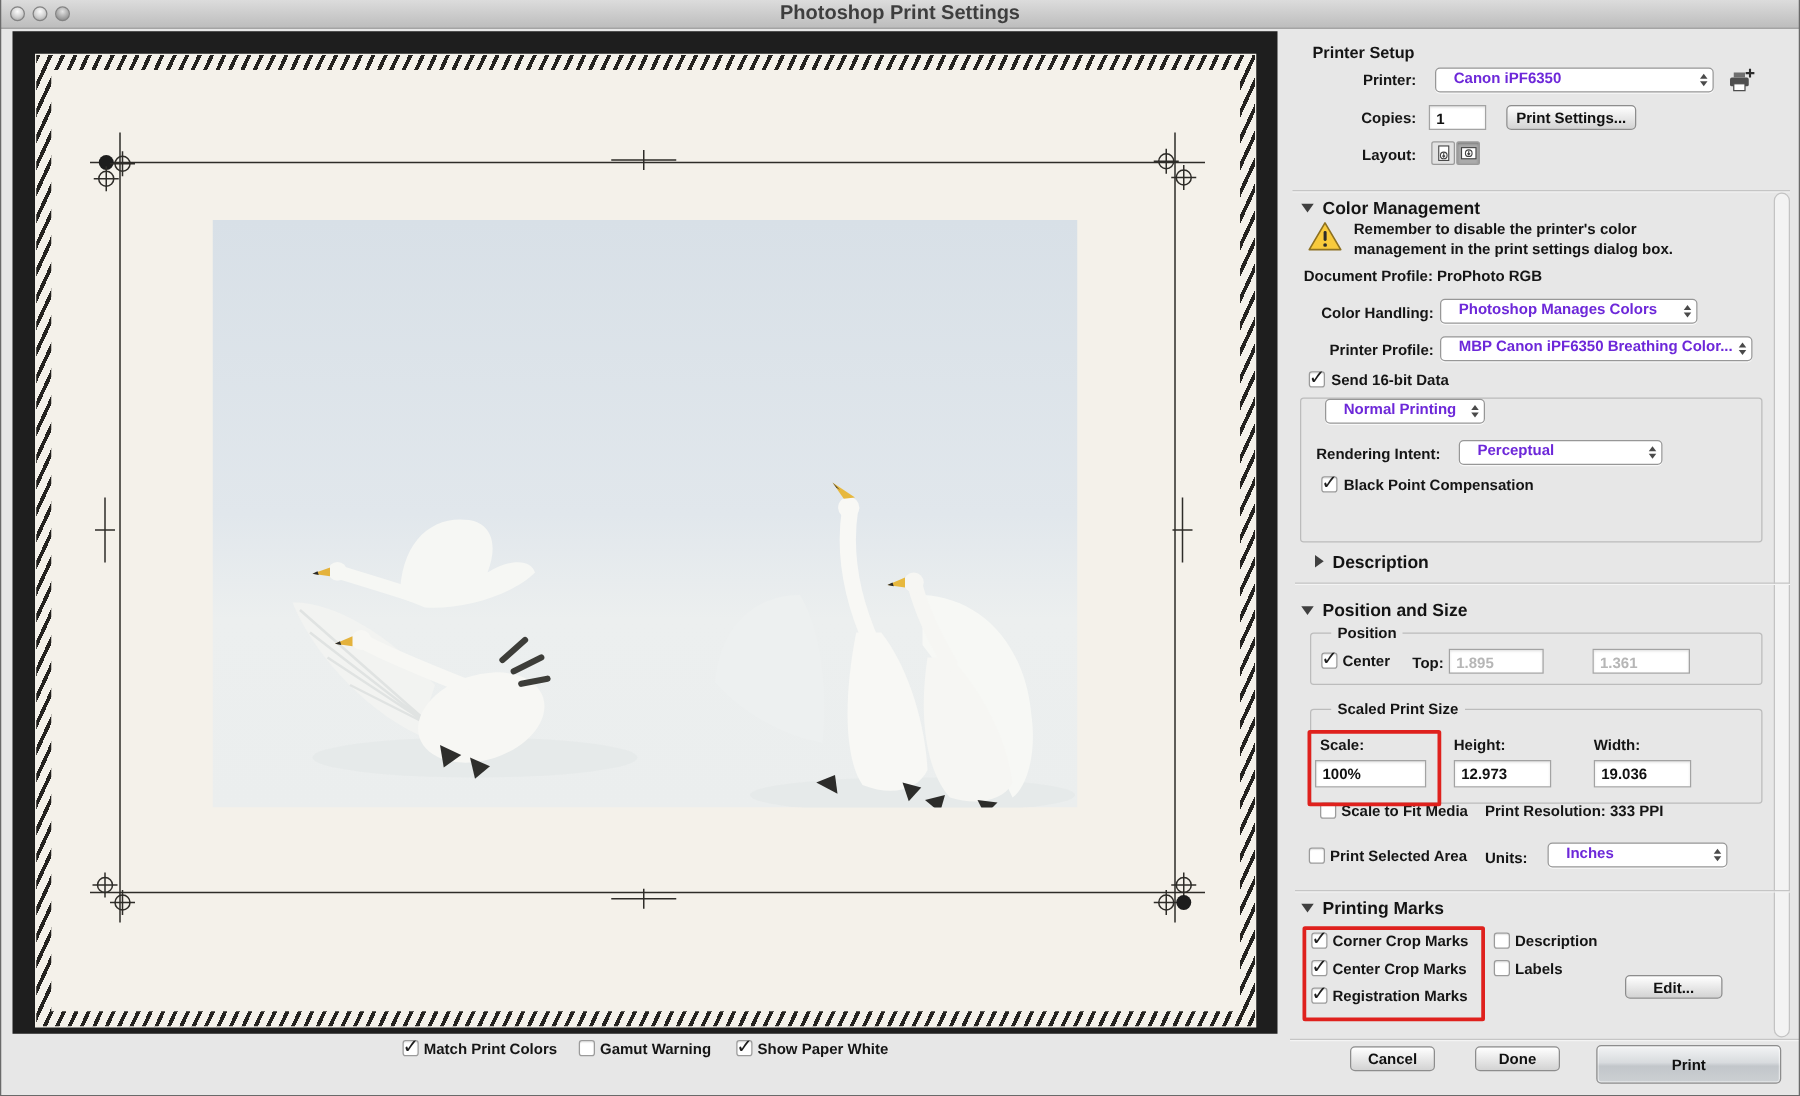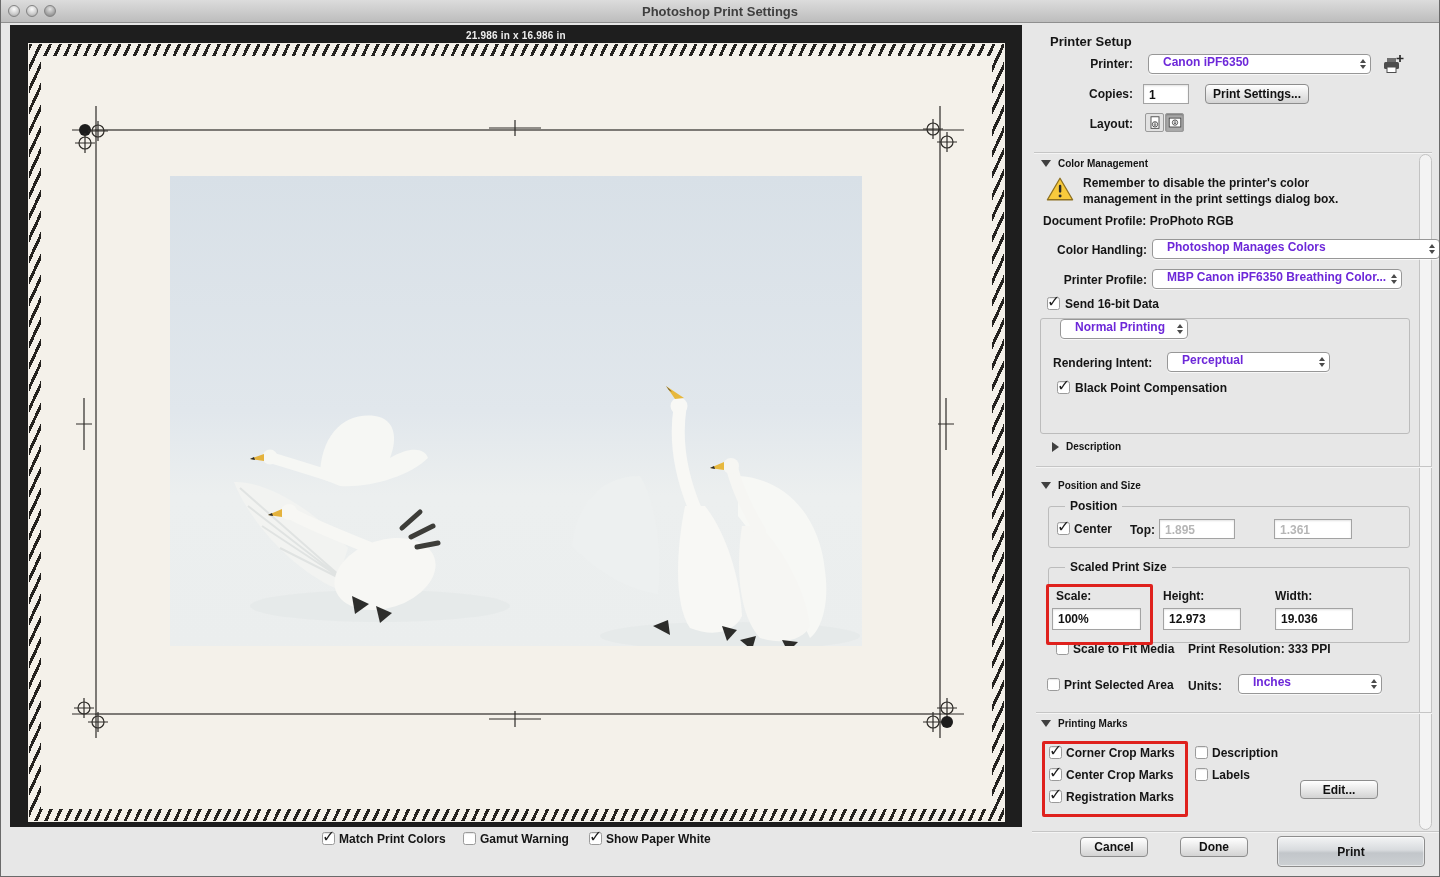--- a/index.html
+++ b/index.html
@@ -12,21 +12,21 @@
   }
   .abs{position:absolute;}
   .frame{position:absolute;inset:0;border:1px solid #6a6a6a;border-top:none;pointer-events:none;z-index:60;}
 
   
   .titlebar{
     position:absolute;left:0;top:0;width:1440px;height:22px;
     background:linear-gradient(#dcdcdc,#bdbdbd);
     border-bottom:1px solid #8f8f8f;
     display:flex;align-items:center;justify-content:center;
-    font-size:13px;font-weight:bold;color:#3e3e3e;
+    font-size:16px;font-weight:bold;color:#3e3e3e;
   }
   .tl{position:absolute;top:5px;width:12px;height:12px;border-radius:50%;
       border:1px solid #838383;box-sizing:border-box;
       background:radial-gradient(circle at 50% 32%,#fbfbfb,#cfcfcf 55%,#9a9a9a);}
   .tl.dark{background:radial-gradient(circle at 50% 32%,#e2e2e2,#a9a9a9 55%,#7c7c7c);}
 
   
   .preview{position:absolute;left:10px;top:25px;width:1012px;height:802px;background:#1e1e1e;}
   .size-label{position:absolute;left:0;top:5px;width:100%;text-align:center;
     color:#ededed;font-size:10px;font-weight:bold;letter-spacing:.2px;}
@@ -58,21 +58,21 @@
     font-size:12px;font-weight:bold;color:#111;}
   .btn-default{background:linear-gradient(#f3f4f5 0%,#d8dbde 45%,#c2c6ca 55%,#ccd0d3 100%);
     box-shadow:inset 0 0 0 1px rgba(255,255,255,.5);}
   .cb{position:absolute;width:13px;height:13px;box-sizing:border-box;background:#fff;
     border:1px solid #9b9b9b;border-radius:2.5px;box-shadow:inset 0 1px 1px rgba(0,0,0,.1);}
   .cb.checked::after{content:"\2713";position:absolute;left:-1px;top:-6px;
     font-size:16px;font-weight:bold;color:#1d1d1d;}
   .sep{position:absolute;height:1px;background:#c5c5c5;box-shadow:0 1px 0 #f4f4f4;}
   .tri-d{display:inline-block;width:0;height:0;border-left:5px solid transparent;border-right:5px solid transparent;border-top:7px solid #404040;}
   .tri-r{display:inline-block;width:0;height:0;border-top:5px solid transparent;border-bottom:5px solid transparent;border-left:7px solid #404040;}
-  .sec-head{position:absolute;display:flex;align-items:center;gap:7px;font-size:10px;font-weight:bold;}
+  .sec-head{position:absolute;display:flex;align-items:center;gap:7px;font-size:14px;font-weight:bold;}
   .group{position:absolute;border:1px solid #bcbcbc;border-radius:3px;box-sizing:border-box;}
   .legend{position:absolute;top:-8px;left:16px;background:#e7e7e7;padding:0 5px;
     font-size:12px;font-weight:bold;white-space:nowrap;}
   .hl{position:absolute;border:3px solid var(--highlight-red);border-radius:2px;z-index:30;}
   .iconbtn{position:absolute;width:19px;height:19px;box-sizing:border-box;border:1px solid #9a9a9a;
     border-radius:2px;background:#e2e2e2;display:flex;align-items:center;justify-content:center;}
   .iconbtn.sel{background:#ababab;box-shadow:inset 0 1px 2px rgba(0,0,0,.3);}
   .scroll{position:absolute;left:1419px;top:154px;width:13px;height:676px;box-sizing:border-box;
     background:#f3f3f3;border:1px solid #c3c3c3;border-radius:7px;}
 </style>
@@ -80,21 +80,20 @@
 <body>
 
 <div class="titlebar">
   <span class="tl" style="left:8px"></span>
   <span class="tl" style="left:26px"></span>
   <span class="tl dark" style="left:44px"></span>
   <span>Photoshop Print Settings</span>
 </div>
 
 <div class="preview">
-  <div class="size-label">21.986 in x 16.986 in</div>
 
   <div class="paper">
     <div class="paper-core"></div>
 
     <svg class="marks-svg" viewBox="0 0 977 779">
       <g stroke="#2e2c28" stroke-width="1.2" fill="none">
         <rect x="68" y="87" width="844" height="584"></rect>
 
         <path d="M68 87 V63 M68 87 H44"></path>
         <path d="M912 87 V63 M912 87 H936"></path>
@@ -249,21 +248,21 @@
 <svg class="abs" style="left:1046px;top:176px" width="28" height="26" viewBox="0 0 30 27">
   <path d="M15 2 L28.5 25 H1.5 Z" style="fill:var(--warning-yellow)" stroke="#8e7120" stroke-width="1.4" stroke-linejoin="round"></path>
   <rect x="13.8" y="9" width="2.6" height="8.5" rx="1.2" fill="#2b2b2b"></rect>
   <circle cx="15.1" cy="21" r="1.6" fill="#2b2b2b"></circle>
 </svg>
 <div class="lbl" style="left:1083px;top:176px">Remember to disable the printer's color</div>
 <div class="lbl" style="left:1083px;top:192px">management in the print settings dialog box.</div>
 <div class="lbl" style="left:1043px;top:214px">Document Profile: ProPhoto RGB</div>
 
 <div class="lbl rlbl" style="left:1043px;top:243px;width:104px">Color Handling:</div>
-<div class="dropdown" style="left:1152px;top:239px;width:288px">
+<div class="dropdown" style="left:1152px;top:239px;width:206px">
   <span class="val">Photoshop Manages Colors</span>
   <span class="stepper">
       <i class="up"></i>
       <i class="dn"></i>
     </span>
 </div>
 
 <div class="lbl rlbl" style="left:1043px;top:273px;width:104px">Printer Profile:</div>
 <div class="dropdown" style="left:1152px;top:269px;width:250px">
   <span class="val">MBP Canon iPF6350 Breathing Color...</span>

